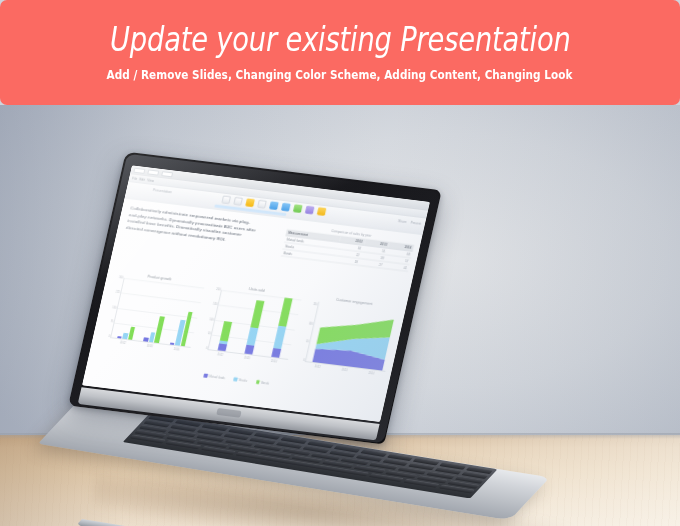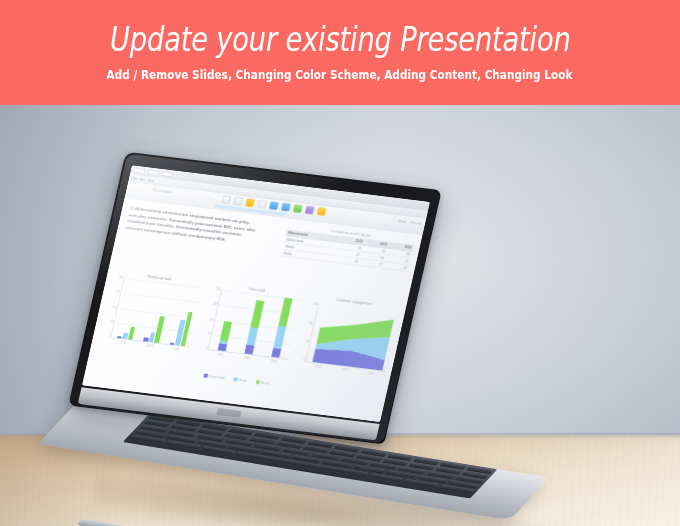--- a/index.html
+++ b/index.html
@@ -11,20 +11,21 @@
     position:relative;
   }
 
   
   #banner {
     position:absolute; left:0; top:0; width:680px; height:105px;
     background:#fb6a62;
     display:flex; flex-direction:column;
     align-items:center; justify-content:center;
     overflow:hidden;
+    border-radius:7px;
   }
   #banner-title {
     color:#ffffff;
     font-family:"DejaVu Sans Condensed","Liberation Sans", sans-serif;
     font-size:33px; font-style:italic; font-weight:400;
     letter-spacing:-0.2px; line-height:1.05;
     white-space:nowrap;
     transform:scaleX(0.92);
   }
   #banner-subtitle {

